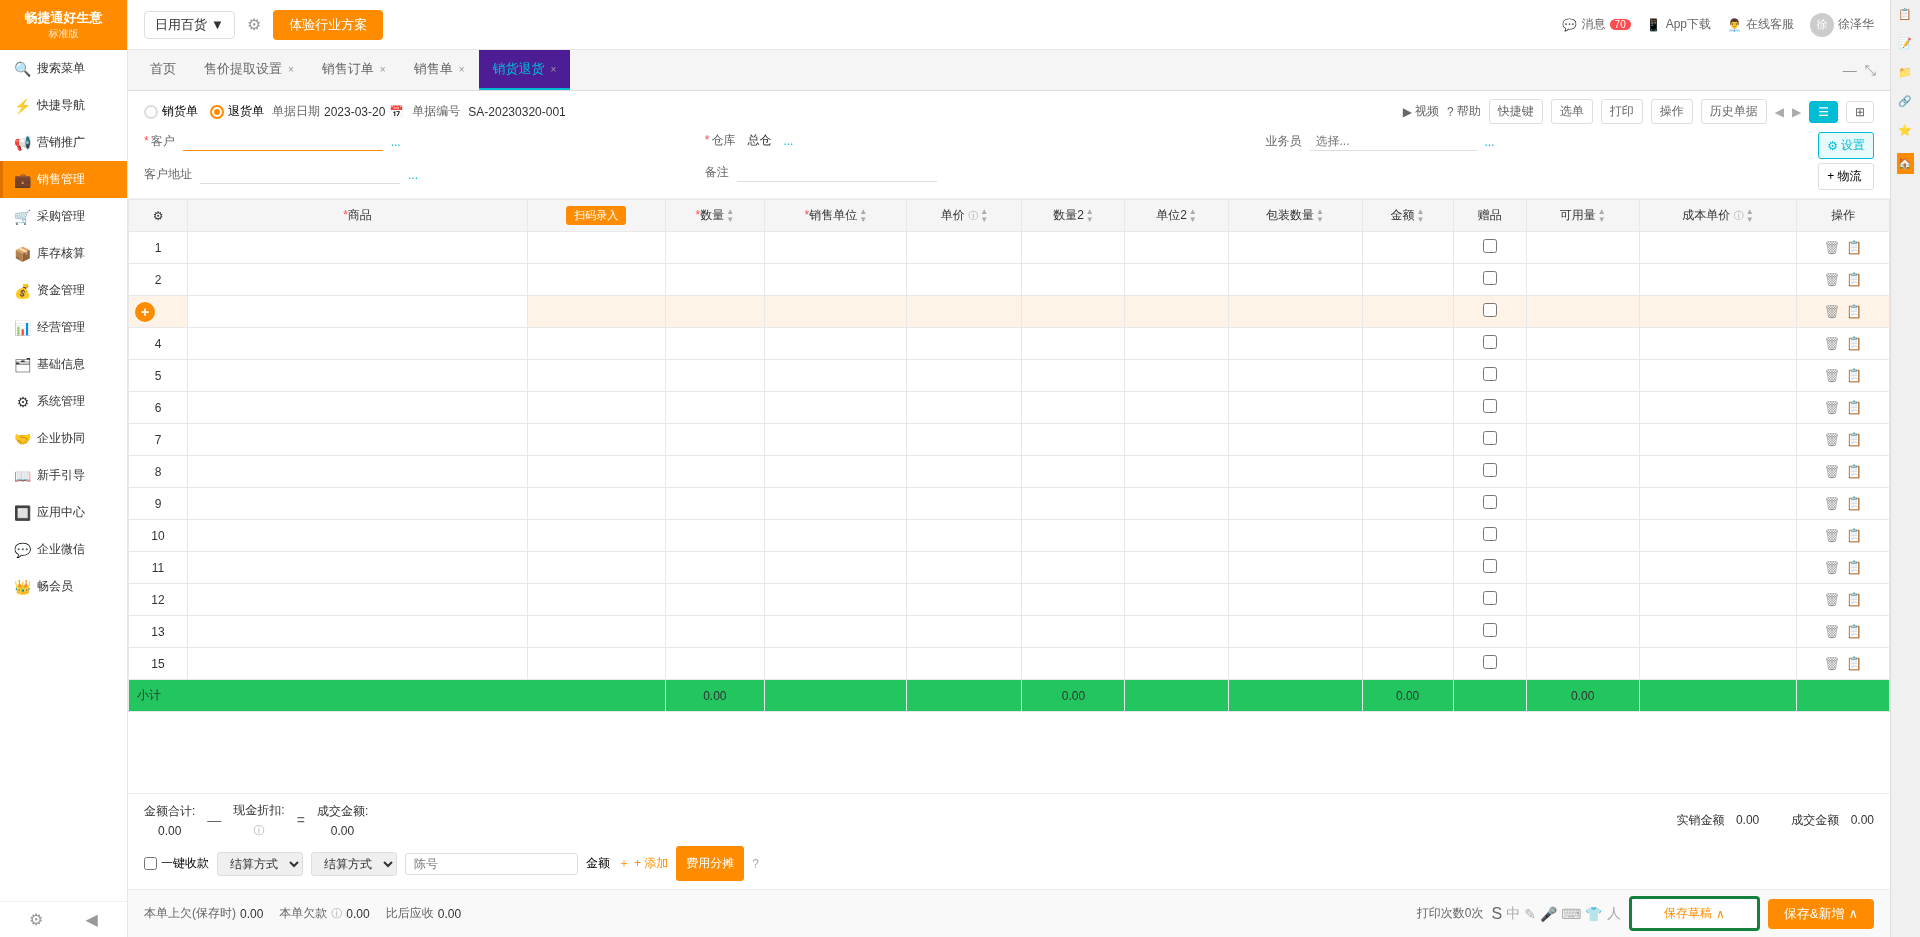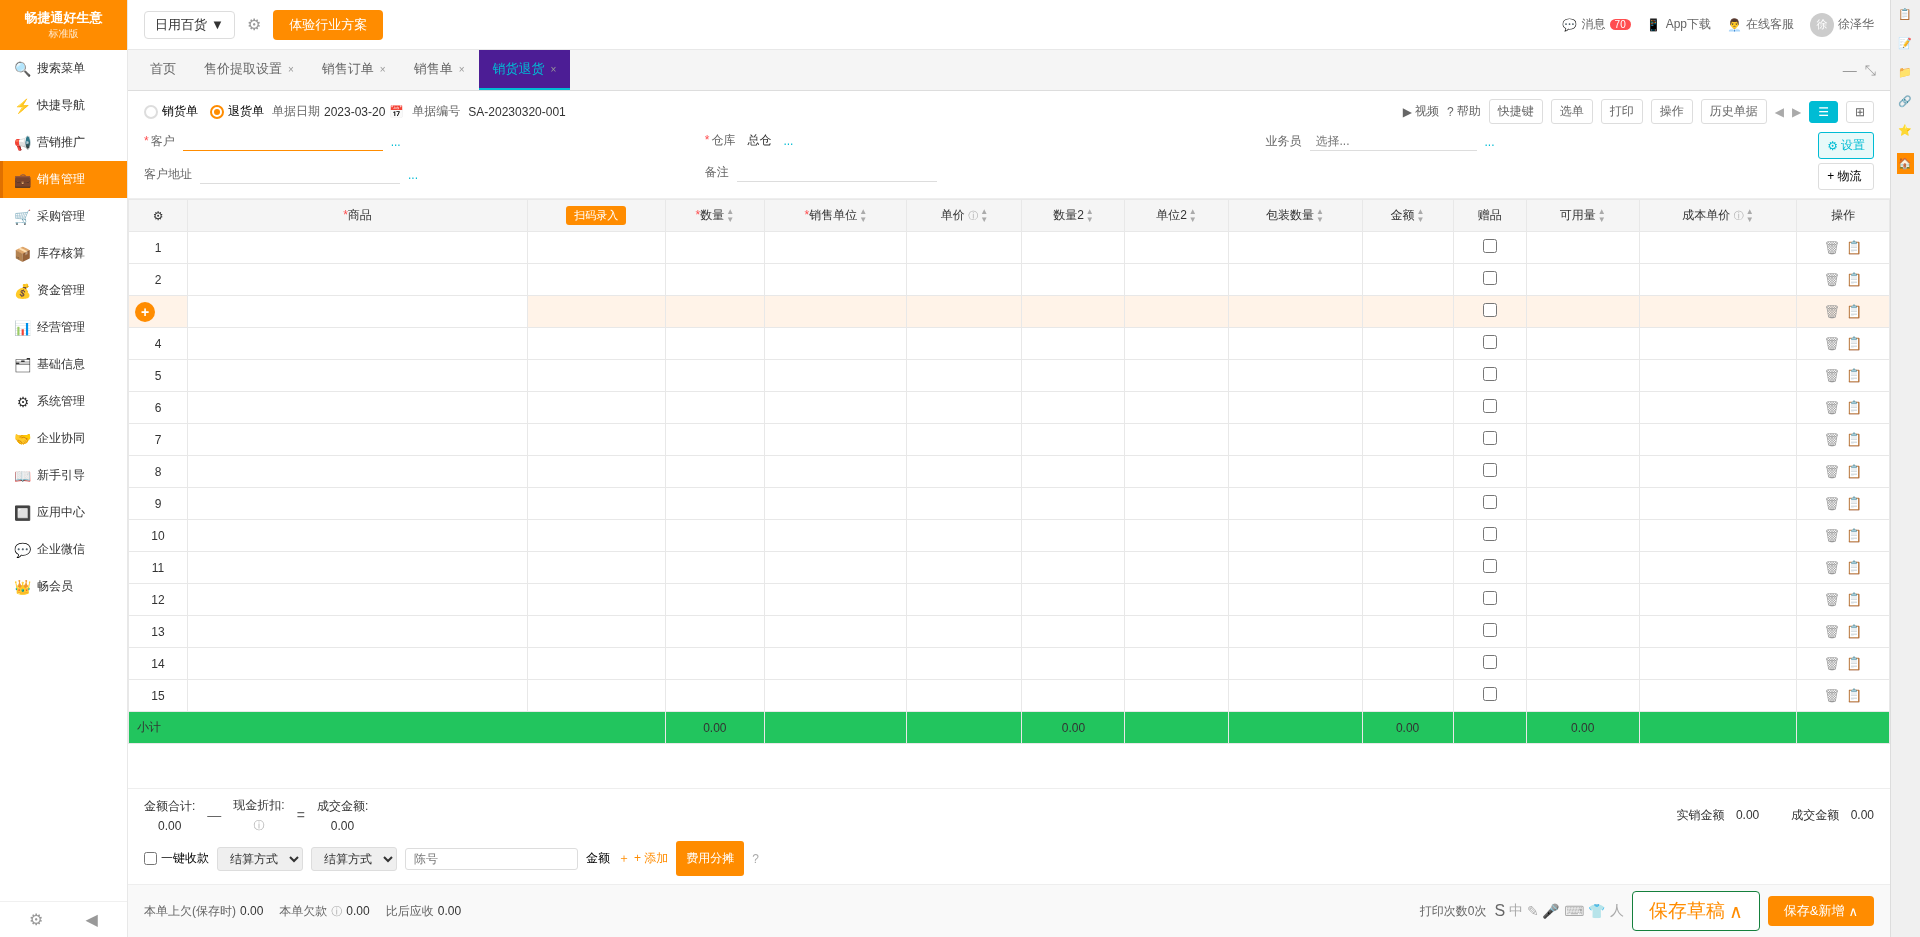--- a/index.html
+++ b/index.html
@@ -88,21 +88,21 @@
     .payment-select { border: 1px solid #ddd; border-radius: 3px; padding: 3px 8px; font-size: 12px; color: #333; cursor: pointer; }
     .payment-input { border: 1px solid #ddd; border-radius: 3px; padding: 3px 8px; font-size: 12px; min-width: 80px; }
     .add-btn { color: #ff8c00; cursor: pointer; font-size: 12px; display: flex; align-items: center; gap: 2px; }
     .expense-btn { background: #ff8c00; color: #fff; border: none; border-radius: 3px; padding: 9px 10px; cursor: pointer; font-size: 12px; }
     .help-icon { color: #aaa; cursor: pointer; }
 
     .status-bar { display: flex; align-items: center; justify-content: space-between; padding: 6px 16px; background: #f9f9f9; border-top: 1px solid #eee; font-size: 12px; color: #666; }
     .status-left { display: flex; align-items: center; gap: 16px; }
     .status-item { display: flex; align-items: center; gap: 4px; }
     .status-right { display: flex; align-items: center; gap: 8px; }
-    .save-draft-btn { border: 1px solid #15803d; color: #ff8c00; background: #fff; border-radius: 4px; padding: 6px 16px; cursor: pointer; font-size: 19px; display: flex; align-items: center; gap: 4px; }
+    .save-draft-btn { border: 3px solid #15803d; color: #ff8c00; background: #fff; border-radius: 4px; padding: 6px 32px; cursor: pointer; font-size: 12px; display: flex; align-items: center; gap: 4px; }
     .save-new-btn { background: #ff8c00; color: #fff; border: none; border-radius: 4px; padding: 6px 16px; cursor: pointer; font-size: 13px; display: flex; align-items: center; gap: 4px; }
 
     
     .right-sidebar { width: 30px; background: #f0f0f0; display: flex; flex-direction: column; align-items: center; gap: 16px; padding: 8px 0; border-left: 1px solid #ddd; flex-shrink: 0; }
 
     
     ::-webkit-scrollbar { width: 6px; height: 6px; }
     ::-webkit-scrollbar-track { background: #f1f1f1; }
     ::-webkit-scrollbar-thumb { background: #ccc; border-radius: 3px; }
     .field-group { display: flex; align-items: center; gap: 4px; flex: 1; min-width: 200px; }
@@ -689,41 +689,20 @@
       <td></td>
       <td></td>
       <td>
         <div class="action-icons">
           <span class="action-icon">🗑</span>
           <span class="action-icon">📋</span>
         </div>
       </td>
     </tr>
             <tr>
-      <td class="row-num">14</td>
-      <td><input style="border: none; outline: none; width: 100%; background: transparent;"></td>
-      <td></td>
-      <td></td>
-      <td></td>
-      <td></td>
-      <td></td>
-      <td></td>
-      <td></td>
-      <td></td>
-      <td><input type="checkbox" class="checkbox" style=""></td>
-      <td></td>
-      <td></td>
-      <td>
-        <div class="action-icons">
-          <span class="action-icon">🗑</span>
-          <span class="action-icon">📋</span>
-        </div>
-      </td>
-    </tr>
-            <tr>
       <td class="row-num">15</td>
       <td><input style="border: none; outline: none; width: 100%; background: transparent;"></td>
       <td></td>
       <td></td>
       <td></td>
       <td></td>
       <td></td>
       <td></td>
       <td></td>
       <td></td>

